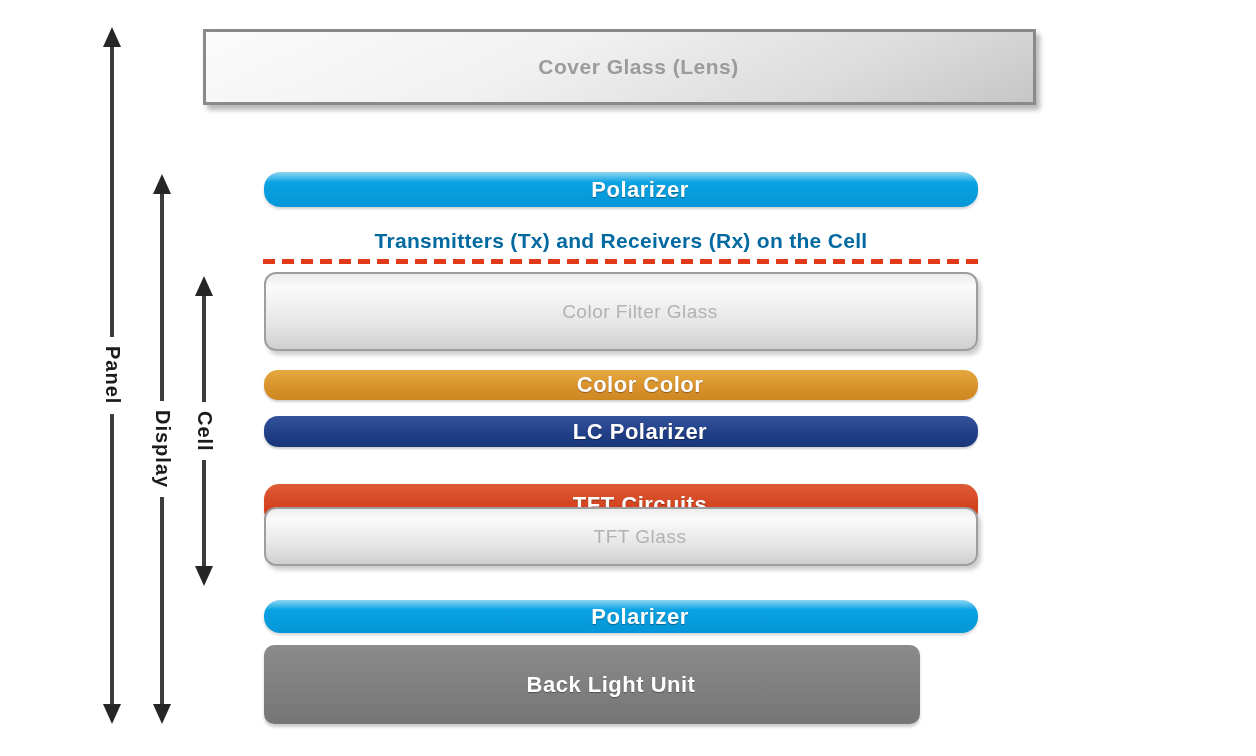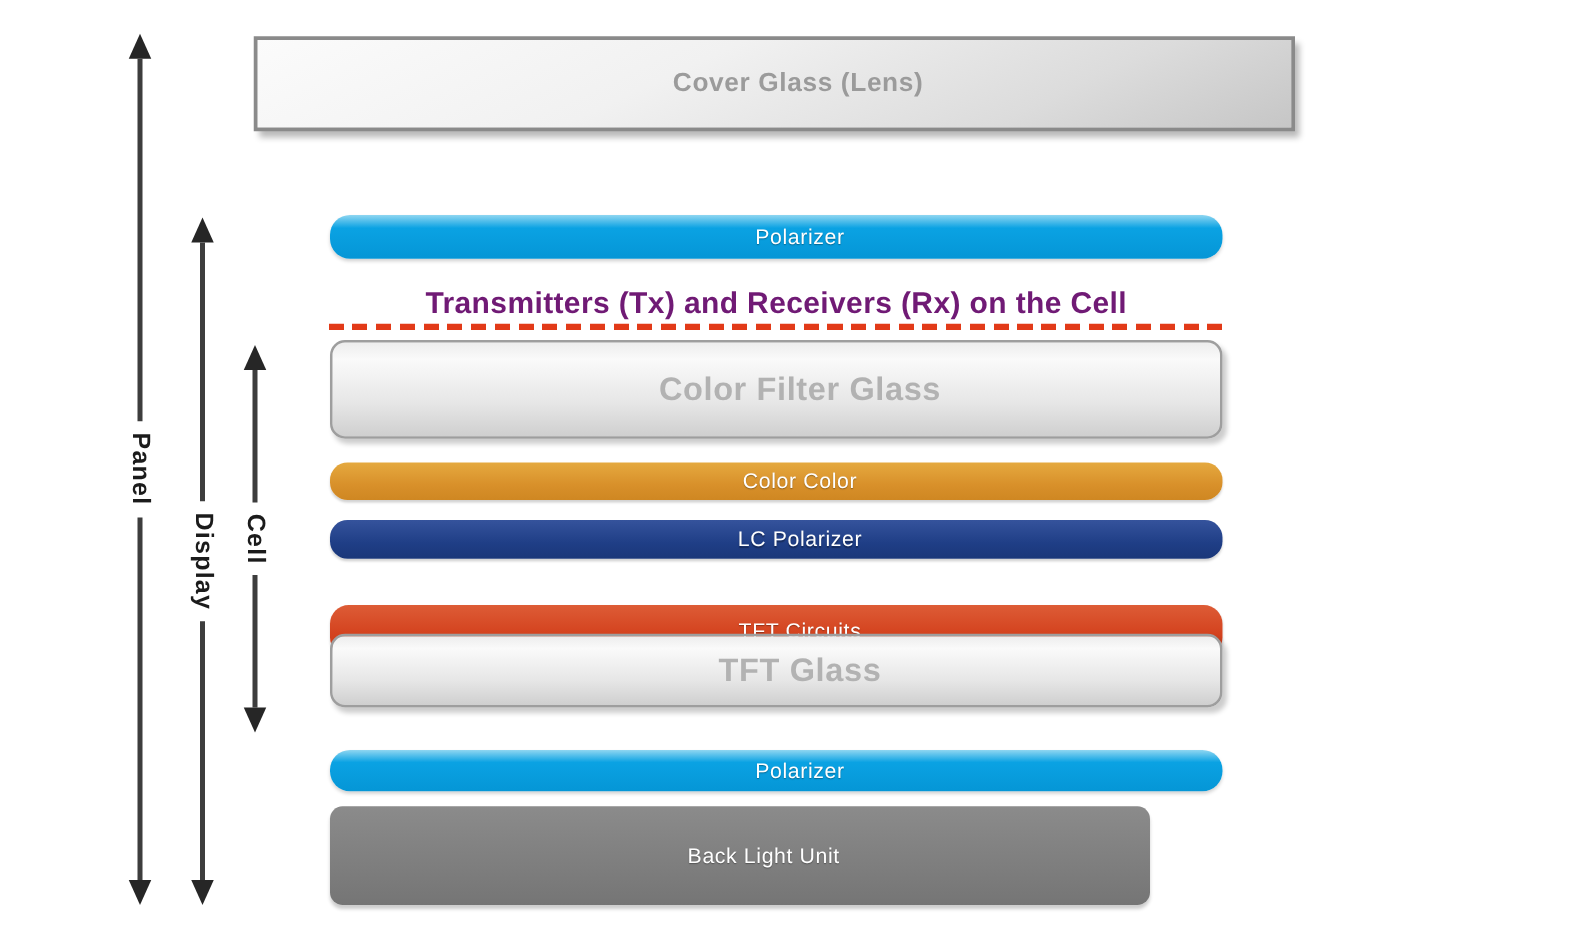--- a/index.html
+++ b/index.html
@@ -35,21 +35,21 @@
   }
   .polarizer-top{left:264px;top:172px;width:714px;height:35px;}
   .polarizer-bottom{left:264px;top:600px;width:714px;height:33px;}
   
   .glass{
     background:linear-gradient(180deg,#ededed 0%,#fafafa 18%,#e6e6e6 65%,#cfcfcf 100%);
     border:2px solid #9e9e9e;
     border-radius:12px;
     box-shadow:3px 4px 4px rgba(0,0,0,0.2);
   }
-  .glass span{font-size:26px;font-weight:bold;color:#b2b2b2;letter-spacing:.5px;}
+  .glass span{font-size:19px;font-weight:normal;color:#b2b2b2;letter-spacing:.5px;}
   .color-filter-glass{left:264px;top:272px;width:714px;height:79px;}
   .tft-glass{left:264px;top:507px;width:714px;height:59px;}
   
   .color-filter{
     left:264px;top:370px;width:714px;height:30px;border-radius:14px;
     background:linear-gradient(180deg,#e5a93f 0%,#d8902a 60%,#cf8722 100%);
     box-shadow:0 2px 2px rgba(0,0,0,0.18);
   }
   .lc-material{
     left:264px;top:416px;width:714px;height:31px;border-radius:14px;
@@ -59,26 +59,26 @@
   .tft-circuits{
     left:264px;top:484px;width:714px;height:41px;border-radius:15px;
     background:linear-gradient(180deg,#dd5c36 0%,#d4431f 55%,#c93a17 100%);
     box-shadow:0 2px 2px rgba(0,0,0,0.18);
   }
   .back-light-unit{
     left:264px;top:645px;width:656px;height:79px;border-radius:10px;
     background:linear-gradient(180deg,#8b8b8b 0%,#7e7e7e 60%,#757575 100%);
     box-shadow:0 3px 3px rgba(0,0,0,0.2);
   }
-  .white-label{font-size:17px;font-weight:normal;color:#ffffff;letter-spacing:.5px;
+  .white-label{font-size:22px;font-weight:bold;color:#ffffff;letter-spacing:.5px;
     text-shadow:0 1px 1px rgba(0,0,0,0.35);}
   
   .tx-rx-text{
     position:absolute;left:264px;top:229px;width:714px;
-    text-align:center;font-size:24px;font-weight:bold;color:#701a75;letter-spacing:.3px;
+    text-align:center;font-size:21px;font-weight:bold;color:#0369a1;letter-spacing:.3px;
   }
   .tx-rx-dashed{
     position:absolute;left:263px;top:259px;width:716px;height:5px;
     background:repeating-linear-gradient(90deg,#e23a18 0px,#e23a18 12px,transparent 12px,transparent 19px);
   }
   
   .measure{
     position:absolute;width:26px;
     display:flex;flex-direction:column;align-items:center;
   }

